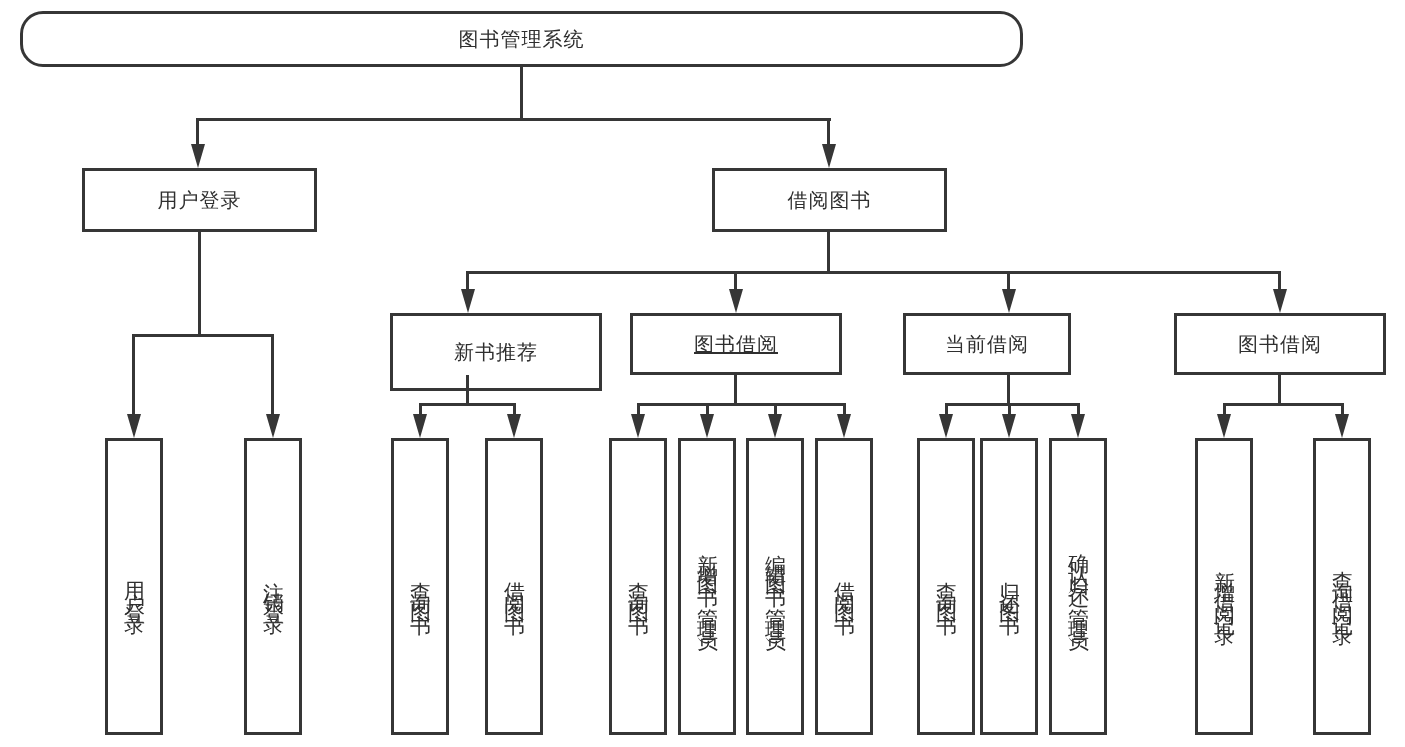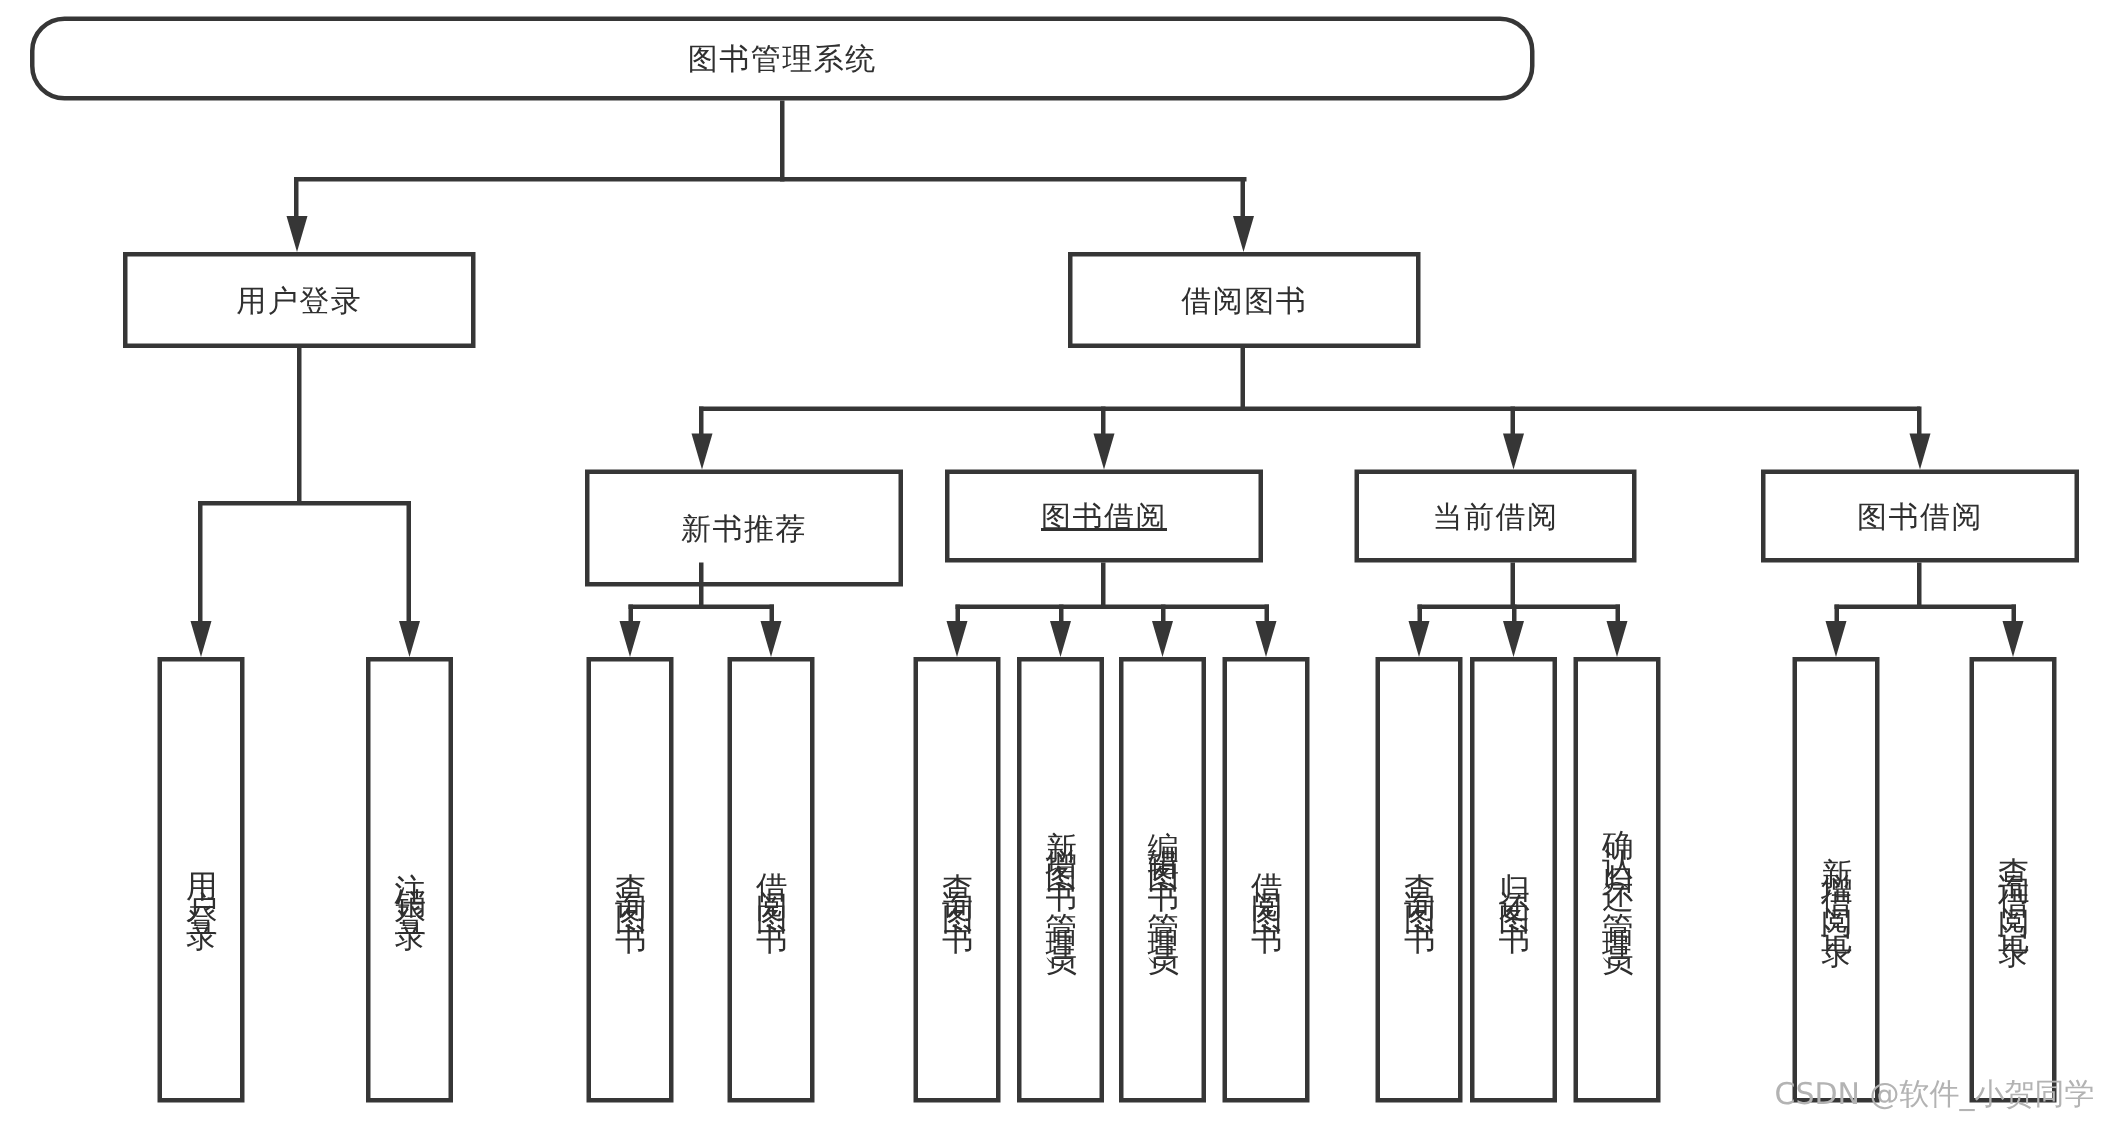--- a/index.html
+++ b/index.html
@@ -41,21 +41,21 @@
   <div class="box hbox" style="left:20px;top:11px;width:1003px;height:56px;border-radius:23px;">图书管理系统</div>
 
   <div class="box hbox" style="left:82px;top:168px;width:235px;height:64px;">用户登录</div>
 
   <div class="box hbox" style="left:712px;top:168px;width:235px;height:64px;">借阅图书</div>
 
   <div class="box hbox" style="left:362px;top:313px;width:212px;height:78px;margin-left:28px;">新书推荐</div>
 
   <div class="box hbox" style="left:630px;top:313px;width:212px;height:62px;text-decoration:underline;">图书借阅</div>
 
-  <div class="box hbox" style="left:903px;top:313px;width:188px;height:62px;">当前借阅</div>
+  <div class="box hbox" style="left:903px;top:313px;width:168px;height:62px;">当前借阅</div>
 
   <div class="box hbox" style="left:1174px;top:313px;width:212px;height:62px;">图书借阅</div>
 
   <div class="box vbox" style="left:105px;top:438px;width:58px;height:297px;">用户登录</div>
 
   <div class="box vbox" style="left:244px;top:438px;width:58px;height:297px;">注销登录</div>
 
   <div class="box vbox" style="left:391px;top:438px;width:58px;height:297px;">查询图书</div>
 
   <div class="box vbox" style="left:485px;top:438px;width:58px;height:297px;">借阅图书</div>
@@ -131,15 +131,14 @@
   <div class="vline" style="left:1008px;top:403px;height:14px;"></div>
   <div class="arrow" style="left:1002px;top:414px;"></div>
   <div class="vline" style="left:1077px;top:403px;height:14px;"></div>
   <div class="arrow" style="left:1071px;top:414px;"></div>
 
   <div class="vline" style="left:1223px;top:403px;height:14px;"></div>
   <div class="arrow" style="left:1217px;top:414px;"></div>
   <div class="vline" style="left:1341px;top:403px;height:14px;"></div>
   <div class="arrow" style="left:1335px;top:414px;"></div>
 
-  <div class="watermark">CSDN @软件_小贺同学</div>
 
 </div>
 
 </body></html>

